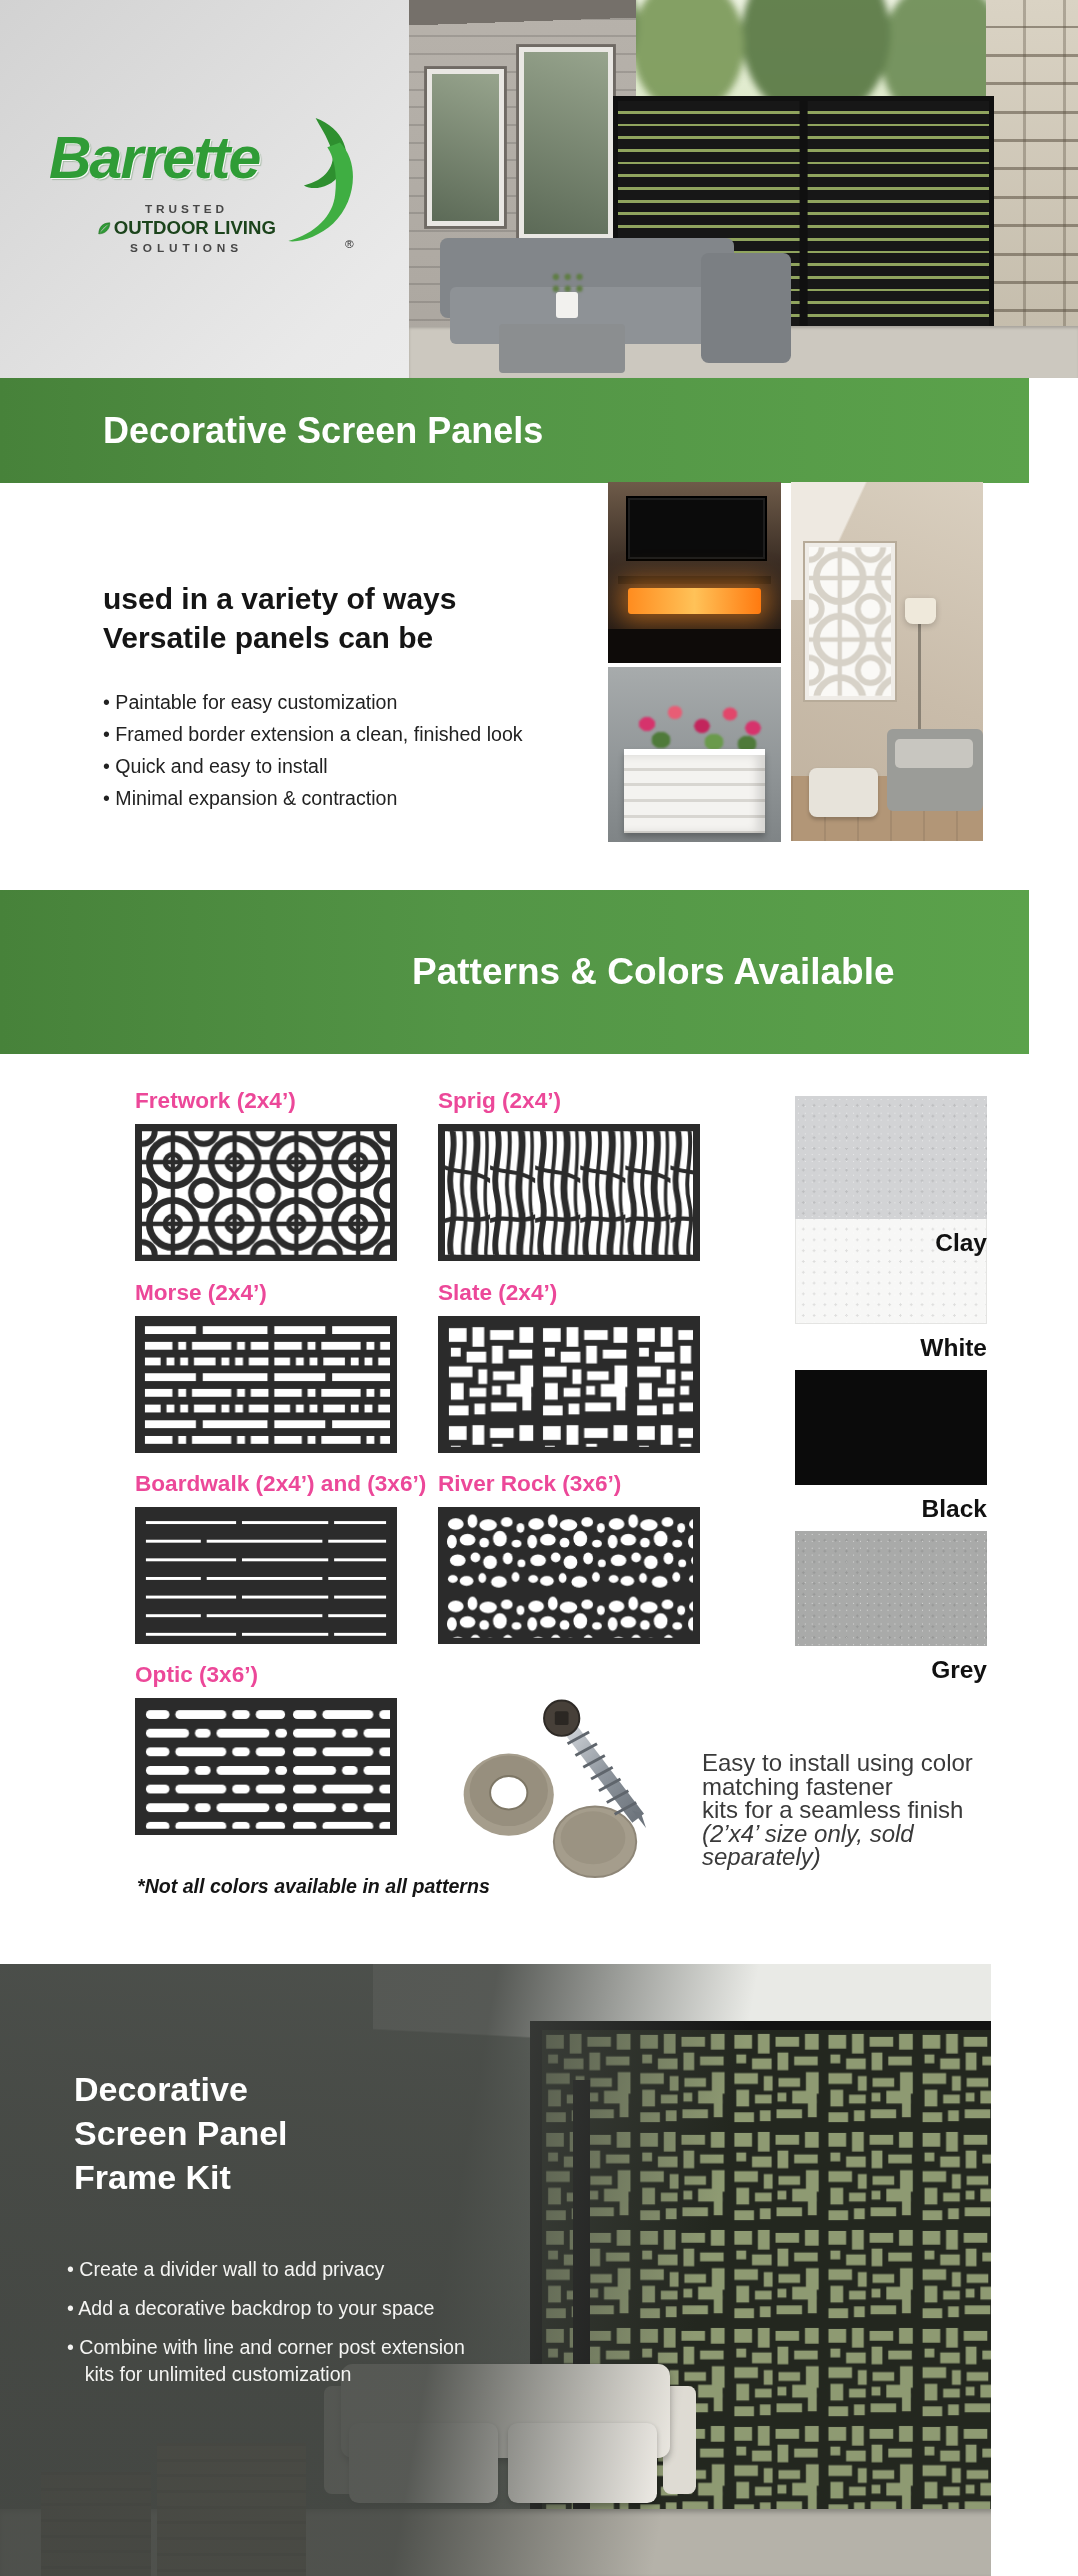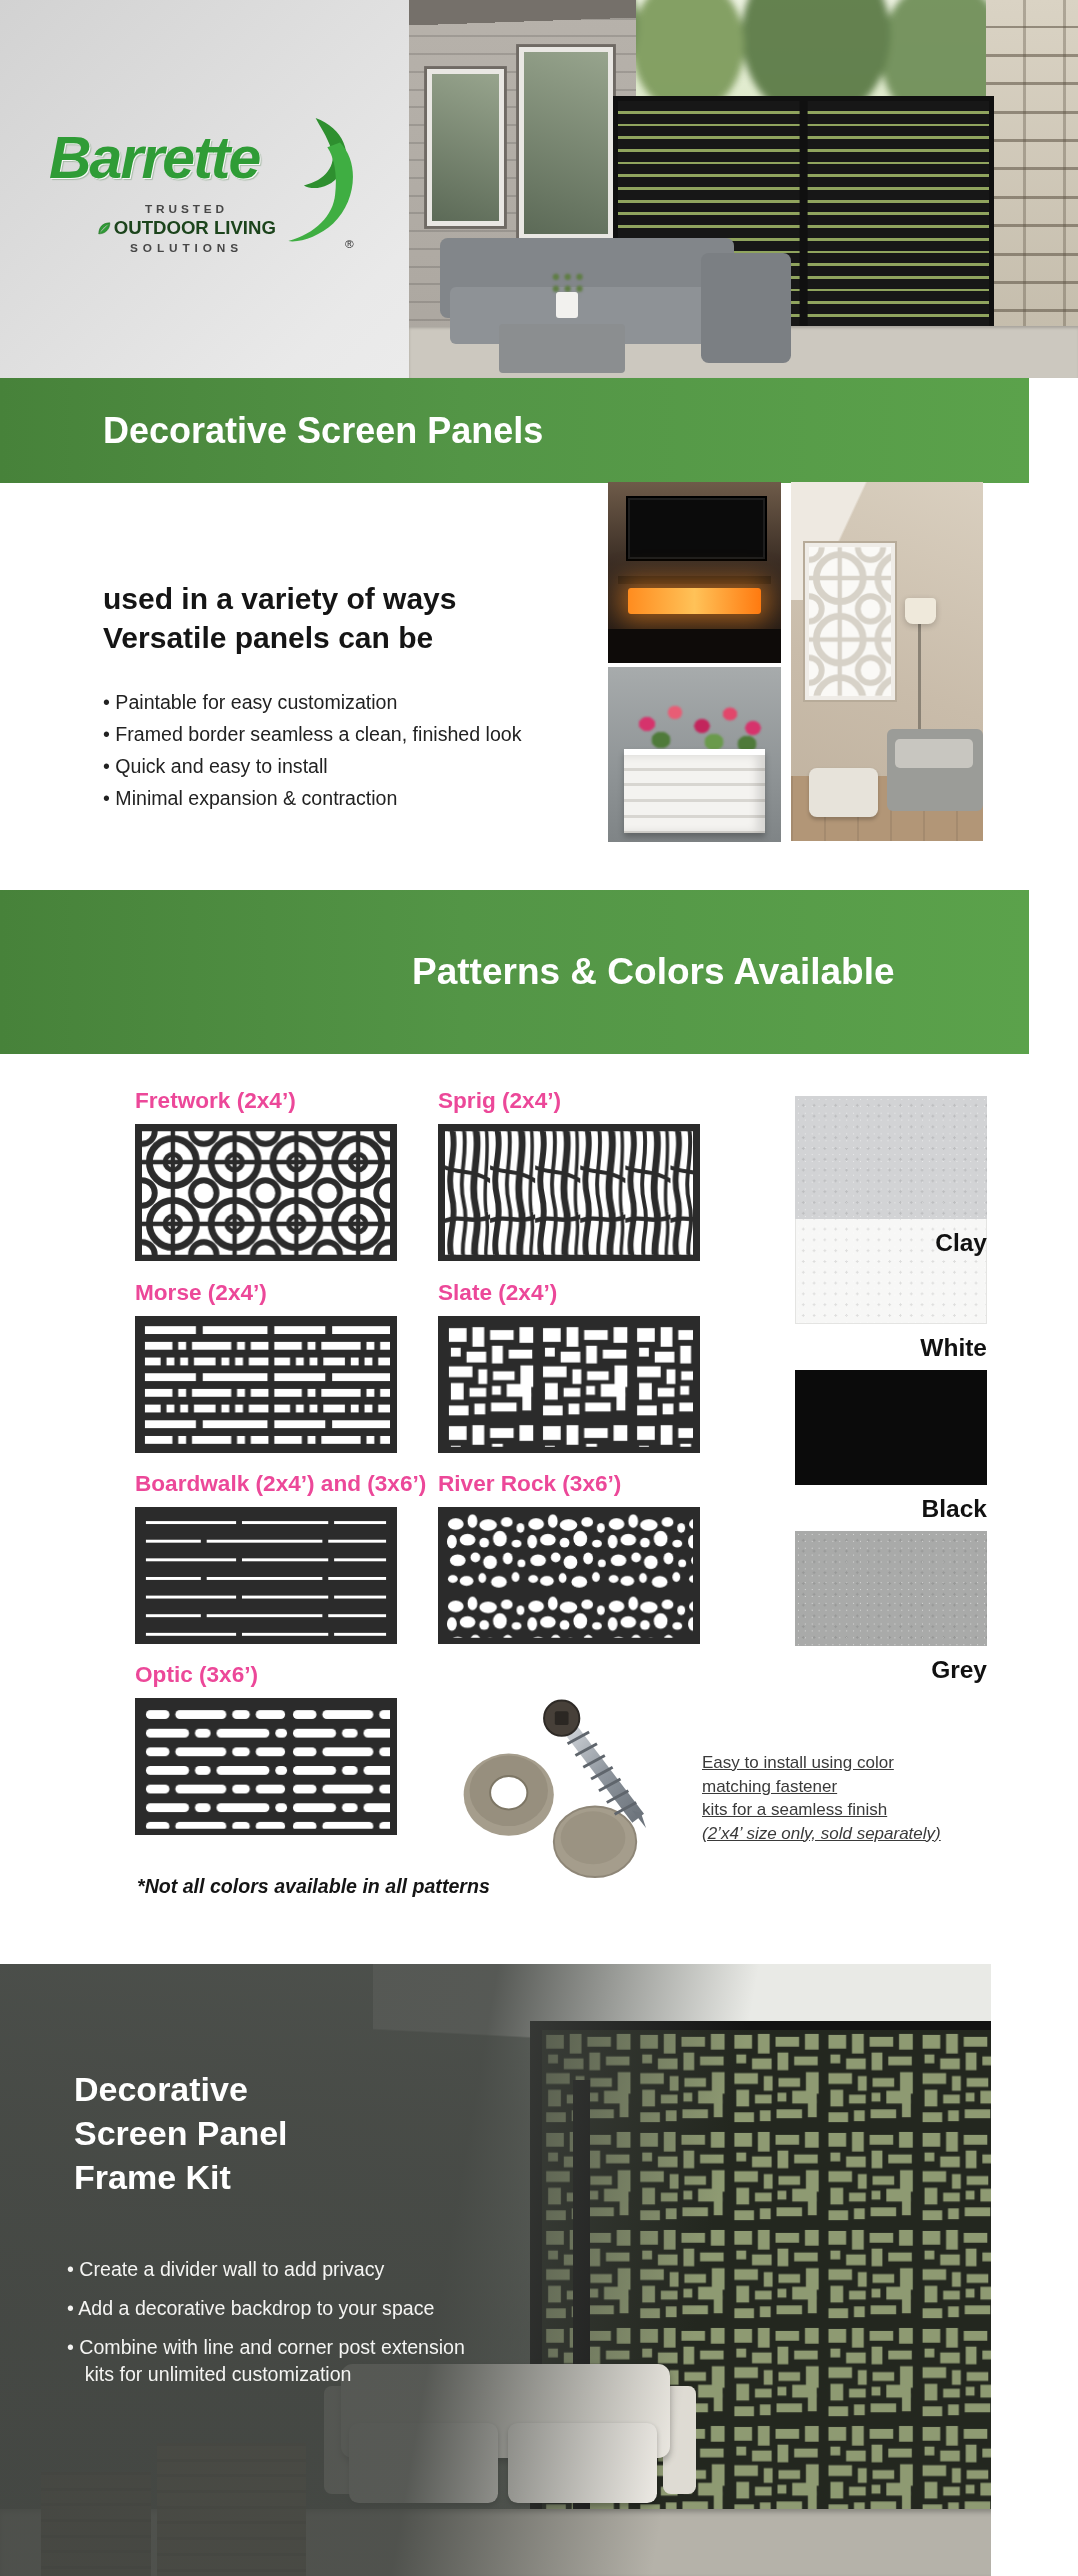--- a/index.html
+++ b/index.html
@@ -102,21 +102,21 @@
     radial-gradient(rgba(0,0,0,.10) 13%,transparent 15%);
     background-size:6.9px 6.9px,10.8px 10.8px;background-position:0 0,2.9px 3.9px;}
   .color-name{font-size:24.5px;font-weight:bold;text-align:right;margin-top:9.8px;color:#111;}
   #chip-clay{height:123px;background-color:#d2d3d5;}
   #chip-white{background-color:#f7f7f6;box-shadow:inset 0 0 0 1px #e4e4e2;}
   #chip-black{background-color:#0b0b0b;}
   #chip-grey{background-color:#a9aaa9;}
 
   
   #fastener-art{left:446px;top:1679px;}
-  #fastener-text{left:702px;top:1751px;width:333px;font-size:17px;line-height:23.5px;color:#3a3a3a;text-decoration:underline;}
+  #fastener-text{left:702px;top:1751px;width:333px;font-size:24px;line-height:23.5px;color:#3a3a3a;}
   #fastener-text .it{font-style:italic;}
   #footnote{left:137px;top:1875px;font-size:19.6px;font-weight:bold;font-style:italic;color:#151515;}
 
   
   #hero{left:0;top:1964px;width:991px;height:612px;overflow:hidden;background:linear-gradient(180deg,#9aa29b 0%,#767b74 25%,#5f645e 60%,#555a54 100%);}
   .hero-sky{left:373px;top:0;width:706px;height:147px;background:linear-gradient(183deg,#e9eae6 55%,transparent 56%);}
   .hero-trees{left:883px;top:-19.6px;width:216px;height:177px;filter:blur(4.9px);background:
     radial-gradient(69px 78px at 59px 59px,#44603a 60%,transparent 61%),
     radial-gradient(78px 88px at 157px 49px,#5171441 60%,transparent 61%),
     radial-gradient(78px 88px at 147px 69px,#516f45 60%,transparent 61%);}
@@ -341,21 +341,21 @@
   <div id="banner1" class="banner abs">
     <div class="banner-text abs">Decorative Screen Panels</div>
   </div>
 
   <div id="versatile-heading" class="abs">
     <div>used in a variety of ways</div>
     <div>Versatile panels can be</div>
   </div>
   <div id="versatile-list" class="abs">
     <div class="vli dot">Paintable for easy customization</div>
-    <div class="vli dot">Framed border seamless a clean, finished look</div>
+    <div class="vli dot">Framed border extension a clean, finished look</div>
     <div class="vli dot">Quick and easy to install</div>
     <div class="vli dot">Minimal expansion &amp; contraction</div>
   </div>
 
   <div id="photo-fireplace" class="abs">
     <div class="fp-panel abs"></div>
     <div class="fp-mantel abs"></div>
     <div class="fp-fire abs"></div>
     <div class="fp-hearth abs"></div>
   </div>

